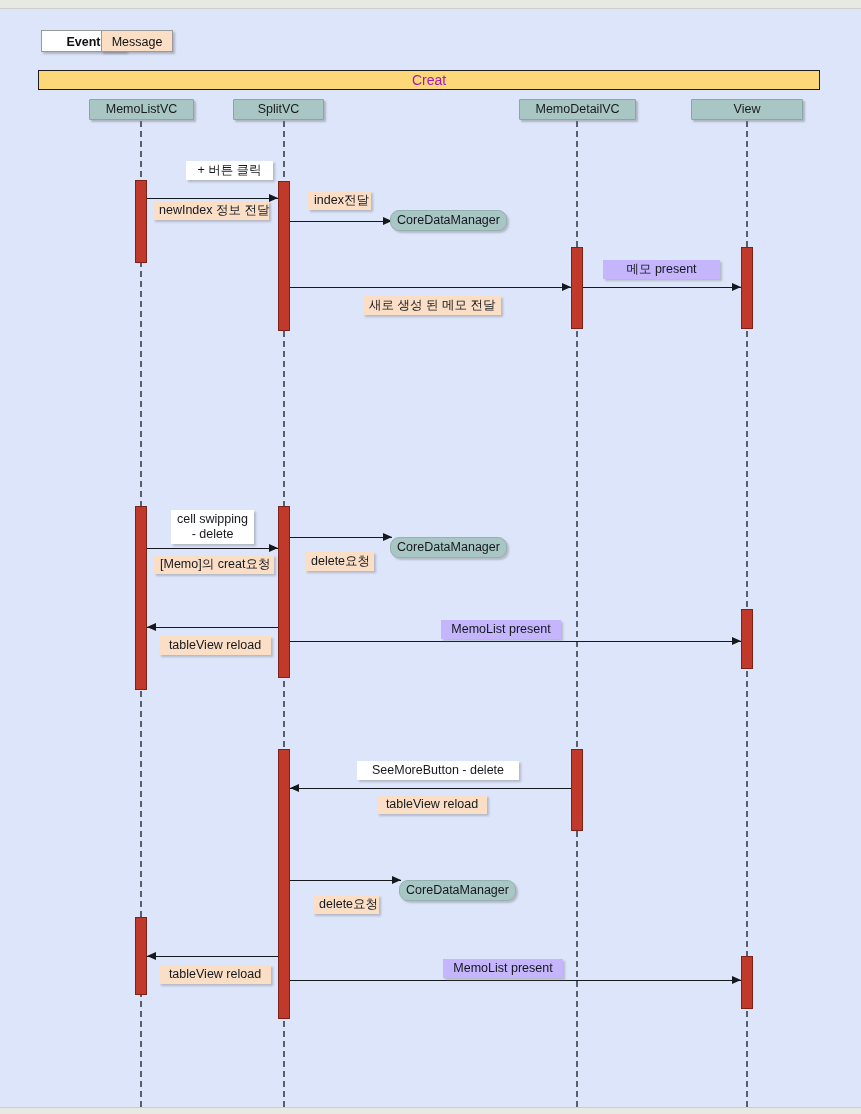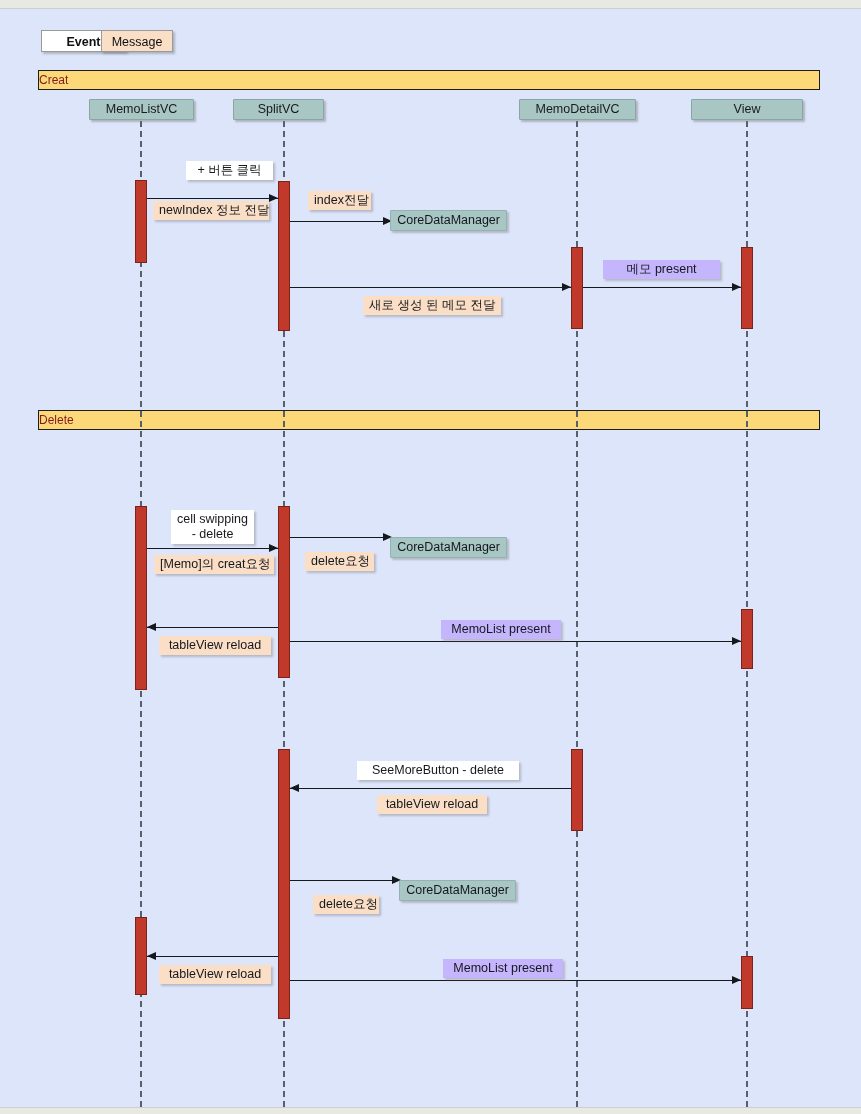--- a/index.html
+++ b/index.html
@@ -31,24 +31,24 @@
   }
   .legend-event{left:10px;top:21px;width:85px;background:#ffffff;font-weight:bold;margin-left:31px;}
   .legend-message{left:101px;top:21px;width:72px;background:#fbdec6;}
   
   .section-bar{
     position:absolute;
     left:38px;width:782px;height:20px;
     background:#fcd878;
     border:1px solid #1d1d1d;
     box-sizing:border-box;
-    text-align:left;
-    font-size:12px;
+    text-align:center;
+    font-size:14px;
     line-height:18px;
-    color:#7f1d1d;
+    color:#a21caf;
   }
   
   .lifeline{
     position:absolute;
     width:0;
     border-left:2px dashed #58606e;
     top:112px;height:986px;
   }
   .participant{
     position:absolute;
@@ -96,34 +96,32 @@
     box-sizing:border-box;
     white-space:pre;
     text-align:center;
   }
   .label.peach{background:#fbdec6;}
   .label.white{background:#ffffff;}
   .label.green{background:#c4b5fd;}
   .label.teal{
     background:#a8c6c4;
     border:1px solid #93b1af;
-    border-radius:1px;
-    text-align:right;
+    border-radius:9px;
   }
 </style>
 </head>
 <body>
 
 <div id="canvas">
 
   <div class="legend-box legend-event">Event</div>
   <div class="legend-box legend-message">Message</div>
 
   <div class="section-bar" style="top:61px">Creat</div>
-  <div class="section-bar" style="top:401px">Delete</div>
 
   <div class="lifeline" style="left:140px"></div>
   <div class="lifeline" style="left:283px"></div>
   <div class="lifeline" style="left:576px"></div>
   <div class="lifeline" style="left:746px"></div>
 
   <div class="participant" style="left:89px;width:105px">MemoListVC</div>
   <div class="participant" style="left:233px;width:91px">SplitVC</div>
   <div class="participant" style="left:519px;width:117px">MemoDetailVC</div>
   <div class="participant" style="left:691px;width:112px">View</div>

